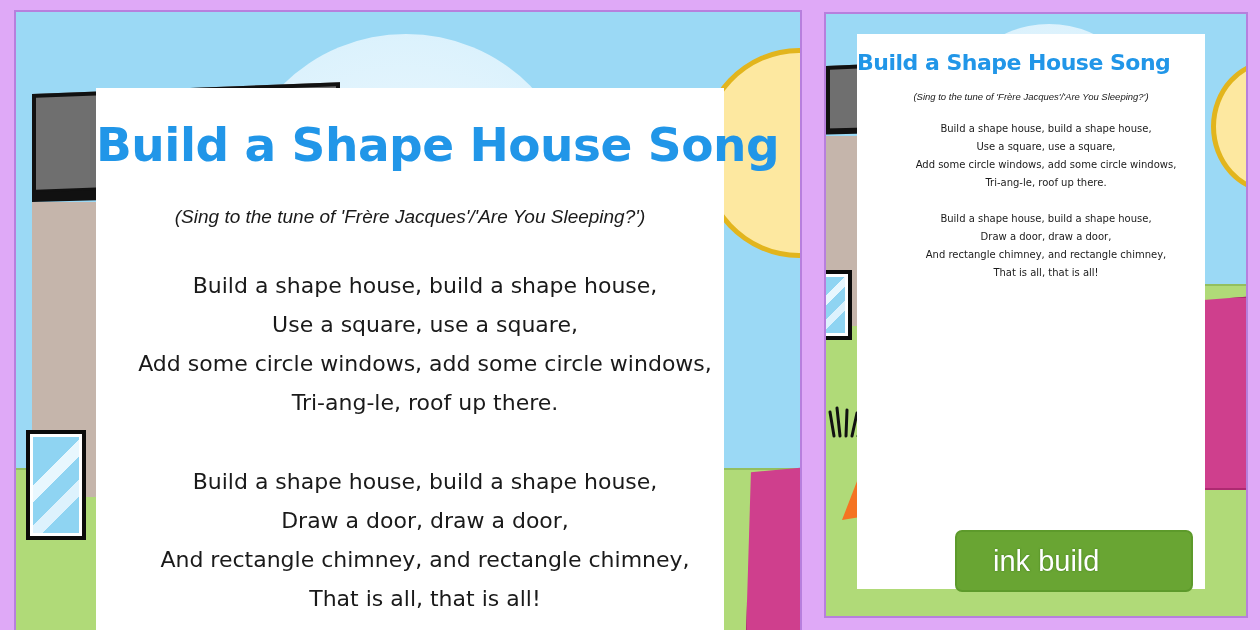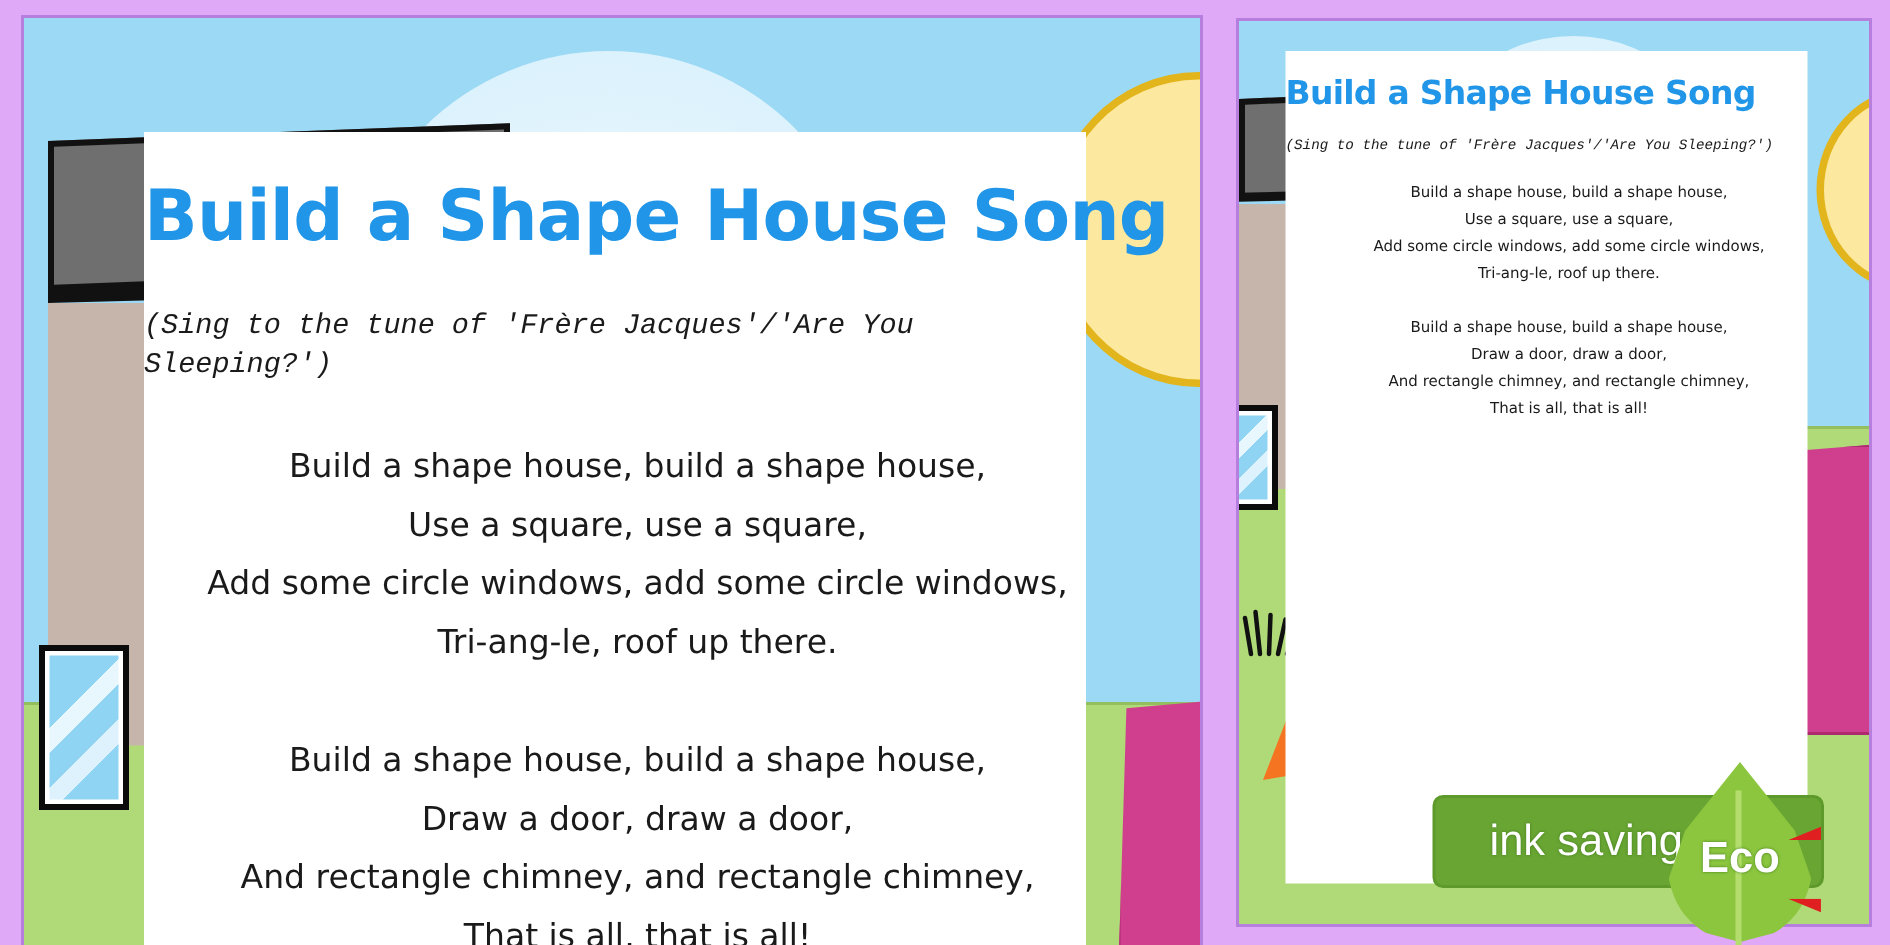--- a/index.html
+++ b/index.html
@@ -36,22 +36,22 @@
 
   
   .pinkshape{position:absolute;background:#cf3f8d;border:2px solid #ad2a71;}
   .orangearrow{position:absolute;}
   .tuft{position:absolute;}
 
   
   .card{position:absolute;background:#ffffff;}
   .title{color:#2196e8;font-weight:bold;text-align:left;
          font-family:"DejaVu Sans", sans-serif;letter-spacing:-.5px;white-space:nowrap;}
-  .subtitle{font-style:italic;color:#1a1a1a;
-            font-family:Liberation Mono, monospace;}
+  .subtitle{text-align:center;font-style:italic;color:#1a1a1a;
+            font-family:Liberation Sans, sans-serif;}
   .verse{text-align:center;color:#1a1a1a;font-family:"DejaVu Sans", sans-serif;padding-left:30px;}
   .verse div{white-space:nowrap;}
 
   
   #page-main{width:812px;height:630px;}
   #page-main .inner{left:14px;top:10px;right:10px;bottom:0;border:2px solid #b77fdd;border-bottom:none;}
   #page-main .sky{height:470px;}
   #page-main .ground{height:160px;}
   #page-main .halo{left:215px;top:22px;width:350px;height:350px;}
   #page-main .sun{left:683px;top:36px;width:190px;height:200px;}
@@ -234,25 +234,18 @@
       <div class="verse v2">
         <div>Build a shape house, build a shape house,</div>
         <div>Draw a door, draw a door,</div>
         <div>And rectangle chimney, and rectangle chimney,</div>
         <div>That is all, that is all!</div>
       </div>
     </div>
 
     <div class="eco" style="left:143px;top:530px;">
       <div class="eco-bar">
-        <span>ink saving</span>
-      </div>
-      <div class="eco-leaf">
-        <div class="lf"></div>
-        <div class="vein"></div>
-        <div class="red1"></div>
-        <div class="red2"></div>
-        <div class="eco-txt">Eco</div>
+        <span>ink build</span>
       </div>
     </div>
   </div>
 
 </div>
 
 </body></html>

